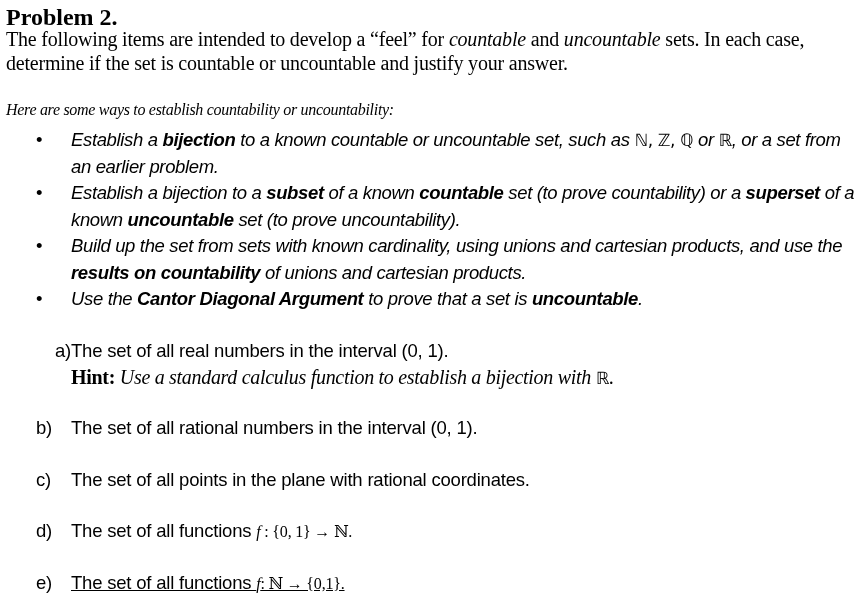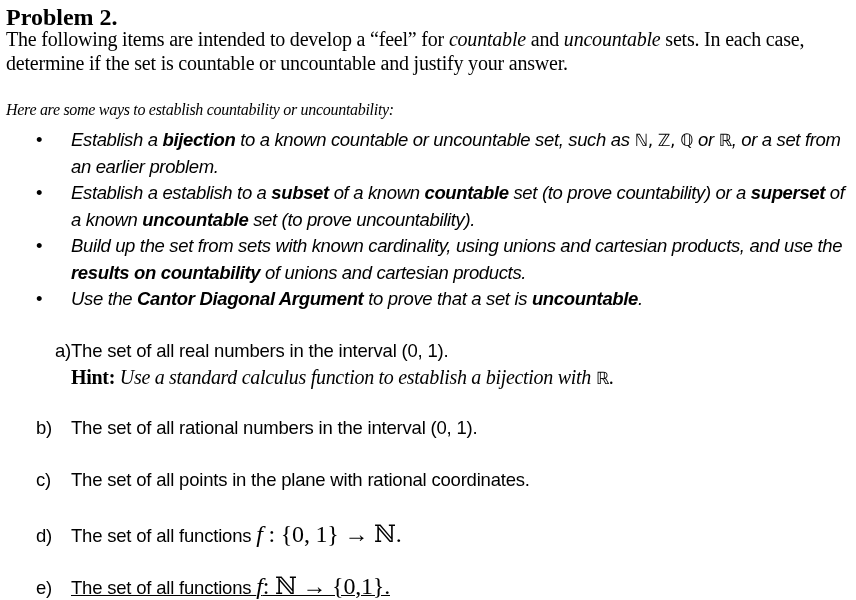--- a/index.html
+++ b/index.html
@@ -12,35 +12,35 @@
   .bullets { position: absolute; left: 0; top: 127px; width: 856px; margin: 0; padding: 0; list-style: none; }
   .bullets li { position: relative; padding-left: 71px; font-size: 18.5px; line-height: 26.5px; font-style: italic; letter-spacing: -0.35px; }
   .bullets li .dot { position: absolute; left: 36px; top: 0; font-style: normal; }
   .bullets b { font-weight: bold; margin-top: 12px; }
   .bb { font-family: "DejaVu Sans", sans-serif; font-style: normal; font-size: 17px; }
   .item { position: absolute; left: 36px; font-size: 18.5px; letter-spacing: -0.2px; }
   .item .lbl { display: inline-block; width: 35px; }
   .hint { position: absolute; left: 71px; top: 366px; font-size: 20px; letter-spacing: -0.3px; }
   .hint b { font-weight: bold; }
   .hint i { font-style: italic; }
-  .math { font-family: "Liberation Serif", "DejaVu Serif", serif; font-size: 24px; }
+  .math { font-family: "Liberation Serif", "DejaVu Serif", serif; font-size: 16px; }
   .math i { font-style: italic; }
 </style>
 </head>
 <body>
 
 <div class="title serif">Problem 2.</div>
 
 <div class="intro serif"><span>The following items are intended to develop a “feel” for </span><i>countable</i><span> and </span><i>uncountable</i><span> sets. In each case, determine if the set is countable or uncountable and justify your answer.</span></div>
 
 <div class="ways serif">Here are some ways to establish countability or uncountability:</div>
 
 <ul class="bullets sans">
   <li><span class="dot">•</span><span>Establish a </span><b>bijection</b><span> to a known countable or uncountable set, such as </span><span class="bb">ℕ, ℤ, ℚ</span><span> or </span><span class="bb">ℝ</span><span>, or a set from an earlier problem.</span></li>
-  <li><span class="dot">•</span><span>Establish a establish to a </span><b>subset</b><span> of a known </span><b>countable</b><span> set (to prove countability) or a </span><b>superset</b><span> of a known </span><b>uncountable</b><span> set (to prove uncountability).</span></li>
+  <li><span class="dot">•</span><span>Establish a bijection to a </span><b>subset</b><span> of a known </span><b>countable</b><span> set (to prove countability) or a </span><b>superset</b><span> of a known </span><b>uncountable</b><span> set (to prove uncountability).</span></li>
   <li><span class="dot">•</span><span>Build up the set from sets with known cardinality, using unions and cartesian products, and use the </span><b>results on countability</b><span> of unions and cartesian products.</span></li>
   <li><span class="dot">•</span><span>Use the </span><b>Cantor Diagonal Argument</b><span> to prove that a set is </span><b>uncountable</b><span>.</span></li>
 </ul>
 
 <div class="item sans" style="top:340px;text-align:right;"><span class="lbl">a)</span><span>The set of all real numbers in the interval (0, 1).</span></div>
 
 <div class="hint serif"><b>Hint:</b><i> Use a standard calculus function to establish a bijection with </i><span class="bb">ℝ</span><span>.</span></div>
 
 <div class="item sans" style="top:417px;"><span class="lbl">b)</span><span>The set of all rational numbers in the interval (0, 1).</span></div>
 

